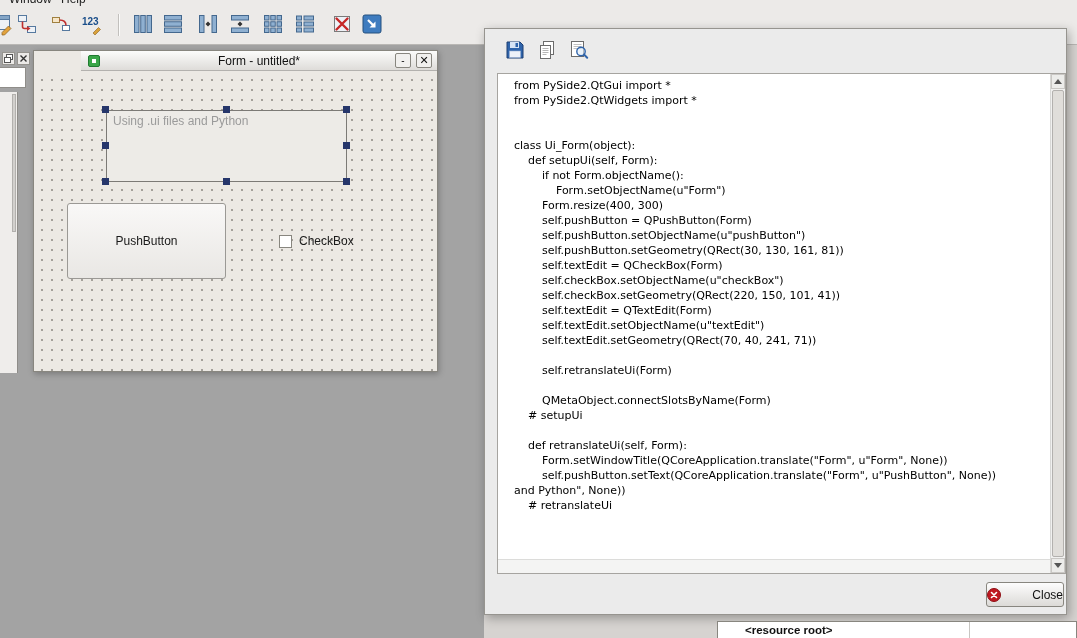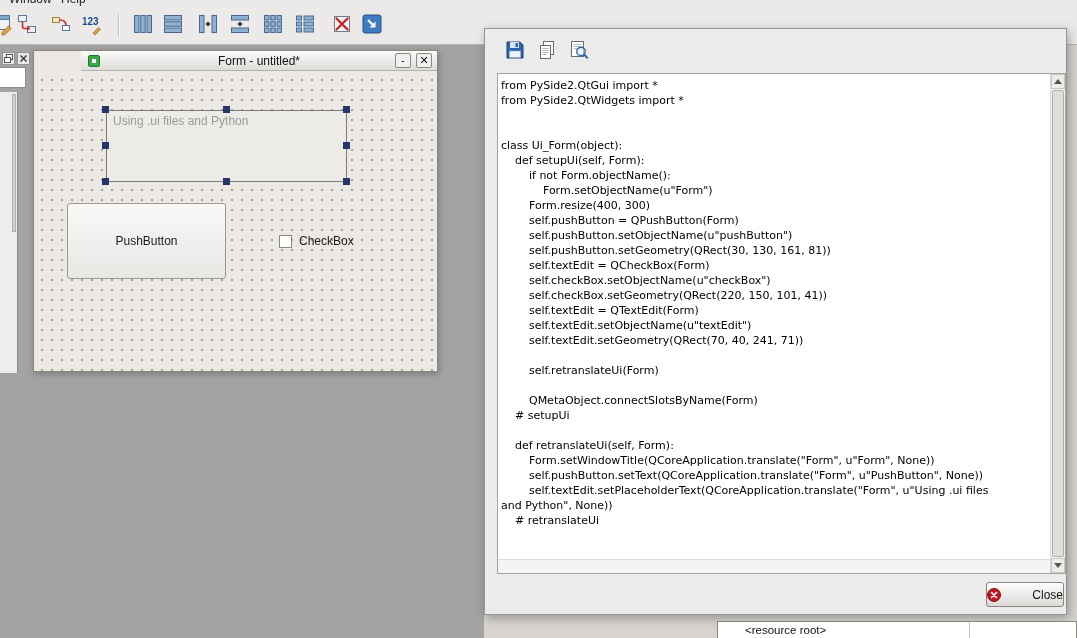--- a/index.html
+++ b/index.html
@@ -39,33 +39,33 @@
     background-size: 10px 10px; background-position: 3px 3px; }
   .textedit-widget { position: absolute; left: 72px; top: 38px; width: 241px; height: 72px; background: #edebe7; border: 1px solid #7c7a76; padding: 3px 6px; color: #9b9b9b; font-size: 12px; }
   .handle { position: absolute; width: 7px; height: 7px; background: var(--selection-handle, #26366b); }
   .pushbutton-widget { position: absolute; left: 33px; top: 131px; width: 159px; height: 76px; background: linear-gradient(#f9f8f7, #e9e7e4); border: 1px solid #9b9995; border-radius: 3px; display: flex; align-items: center; justify-content: center; color: #1a1a1a; }
   .checkbox-widget { position: absolute; left: 223px; top: 162px; height: 14px; display: flex; align-items: center; gap: 7px; margin-left: 22px; }
   .checkbox-box { width: 13px; height: 13px; background: #fff; border: 1px solid #88867f; }
   
   .code-dialog { position: absolute; left: 484px; top: 28px; width: 583px; height: 587px; background: var(--dialog-bg, #ebebeb); border: 1px solid #96948f; box-shadow: 2px 3px 10px rgba(0,0,0,.3); }
   .dlg-tbtn { position: absolute; top: 9px; width: 24px; height: 24px; border-radius: 3px; display: flex; align-items: center; justify-content: center; }
   .code-area { position: absolute; left: 12px; top: 44px; width: 569px; height: 501px; background: #fff; border: 1px solid #a6a4a0; }
-  .code-content { position: absolute; left: 0; top: 0; right: 15px; bottom: 14px; overflow: hidden; padding: 4px 0 0 3px; font-family: "DejaVu Sans", "Liberation Sans", sans-serif; font-size: 11px; line-height: 15px; color: #000; }
+  .code-content { position: absolute; left: 0; top: 0; right: 15px; bottom: 14px; overflow: hidden; padding: 4px 0 0 16px; font-family: "DejaVu Sans", "Liberation Sans", sans-serif; font-size: 11px; line-height: 15px; color: #000; }
   .code-line { white-space: pre; height: 15px; }
   .vscrollbar { position: absolute; right: 0; top: 0; bottom: 0; width: 15px; background: #f1f1f0; border-left: 1px solid #d8d8d6; }
   .sb-arrow { position: absolute; left: 0; width: 14px; height: 15px; background: #ececea; border: 1px solid #c9c7c4; display: flex; align-items: center; justify-content: center; }
   .sb-up { top: 0; } .sb-down { bottom: 0; }
   .tri-up { width: 0; height: 0; border-left: 4px solid transparent; border-right: 4px solid transparent; border-bottom: 5px solid #555; }
   .tri-down { width: 0; height: 0; border-left: 4px solid transparent; border-right: 4px solid transparent; border-top: 5px solid #555; }
   .sb-thumb { position: absolute; left: 1px; top: 16px; bottom: 16px; width: 12px; background: #e0deda; border: 1px solid #b3b1ae; border-radius: 2px; }
   .hscroll-strip { position: absolute; left: 0; right: 15px; bottom: 0; height: 14px; background: #f4f4f3; border-top: 1px solid #dcdcda; }
   .sb-corner { position: absolute; right: 0; bottom: 0; width: 15px; height: 14px; background: #ececea; }
   .close-button { position: absolute; left: 501px; top: 553px; width: 78px; height: 25px; background: linear-gradient(#fdfdfd, #dcdad7); border: 1px solid #88867f; border-radius: 3px; display: flex; align-items: center; justify-content: space-between; gap: 6px; font-size: 12px; color: #111; cursor: default; }
   
-  .resource-bar { position: absolute; left: 717px; top: 621px; width: 360px; height: 17px; background: #fff; border: 1px solid #88867f; border-bottom: none; }
+  .resource-bar { position: absolute; left: 717px; top: 621px; width: 360px; height: 17px; background: #fff; border: 1px solid #88867f; border-bottom: none; font-weight: bold; }
   .resource-label { position: absolute; left: 27px; top: 2px; font-size: 11.5px; color: #111; }
   .resource-divider { position: absolute; left: 251px; top: 0; bottom: 0; width: 1px; background: #c8c6c2; }
 </style>
 </head>
 <body>
 
 <div class="screen">
 
   <div class="menubar">
     <span style="left:9px">Window</span>
@@ -275,21 +275,20 @@
           <div class="code-line">        self.textEdit.setGeometry(QRect(70, 40, 241, 71))</div>
           <div class="code-line">&nbsp;</div>
           <div class="code-line">        self.retranslateUi(Form)</div>
           <div class="code-line">&nbsp;</div>
           <div class="code-line">        QMetaObject.connectSlotsByName(Form)</div>
           <div class="code-line">    # setupUi</div>
           <div class="code-line">&nbsp;</div>
           <div class="code-line">    def retranslateUi(self, Form):</div>
           <div class="code-line">        Form.setWindowTitle(QCoreApplication.translate("Form", u"Form", None))</div>
           <div class="code-line">        self.pushButton.setText(QCoreApplication.translate("Form", u"PushButton", None))</div>
-          <div class="code-line">        self.textEdit.setPlaceholderText(QCoreApplication.translate("Form", u"Using .ui files</div>
           <div class="code-line">and Python", None))</div>
           <div class="code-line">    # retranslateUi</div>
         </div>
       <div class="hscroll-strip"></div>
       <div class="sb-corner"></div>
       <div class="vscrollbar">
         <div class="sb-arrow sb-up">
             <div class="tri-up"></div>
           </div>
         <div class="sb-thumb"></div>

